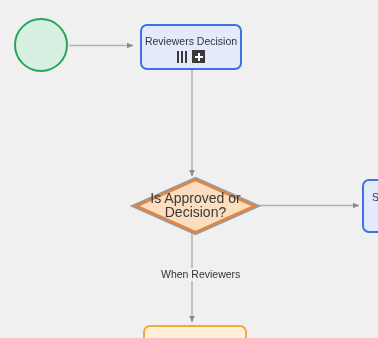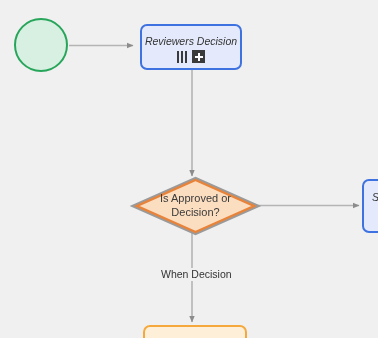--- a/index.html
+++ b/index.html
@@ -44,21 +44,20 @@
     box-sizing: border-box;
   }
 
   
   .task {
     position: absolute;
     box-sizing: border-box;
     border: 2px solid #3e72e0;
     border-radius: 7px;
     background: #e4eafb;
-    font-style: italic;
   }
   .task-label {
     position: absolute;
     left: 0;
     right: 0;
     top: 9px;
     text-align: center;
     font-size: 10.5px;
     line-height: 13px;
     color: #333333;
@@ -143,21 +142,21 @@
     top: 179px;
     width: 119px;
     height: 54px;
   }
   .gateway-label {
     position: absolute;
     left: -6px;
     right: -6px;
     top: 13px;
     text-align: center;
-    font-size: 11px;
+    font-size: 14px;
     line-height: 13.5px;
     color: #3a3a3a;
     z-index: 3;
   }
 
   
   #task-rejected-clipped {
     position: absolute;
     left: 143px;
     top: 325px;
@@ -234,21 +233,21 @@
     <svg width="119" height="54" viewBox="0 0 119 54" style="position:absolute;left:0;top:0;overflow:visible;">
       <polygon points="59.5,1 118,27 59.5,53 1,27" fill="#fbddc0" stroke="#9a9a9a" stroke-width="6" stroke-linejoin="miter"></polygon>
       <polygon points="59.5,1 118,27 59.5,53 1,27" fill="#fbddc0" stroke="#e8833a" stroke-width="2.4" stroke-linejoin="miter"></polygon>
     </svg>
     <div class="gateway-label">
       <div>Is Approved or</div>
       <div>Decision?</div>
     </div>
   </div>
 
-  <div class="edge-label" id="label-when-rejected">When Decision</div>
+  <div class="edge-label" id="label-when-rejected">When Reviewers</div>
 
   <div class="task" id="task-send-clipped">
     <div class="task-label">S
 c</div>
   </div>
 
   <div id="task-rejected-clipped"></div>
 
 </div>
 

